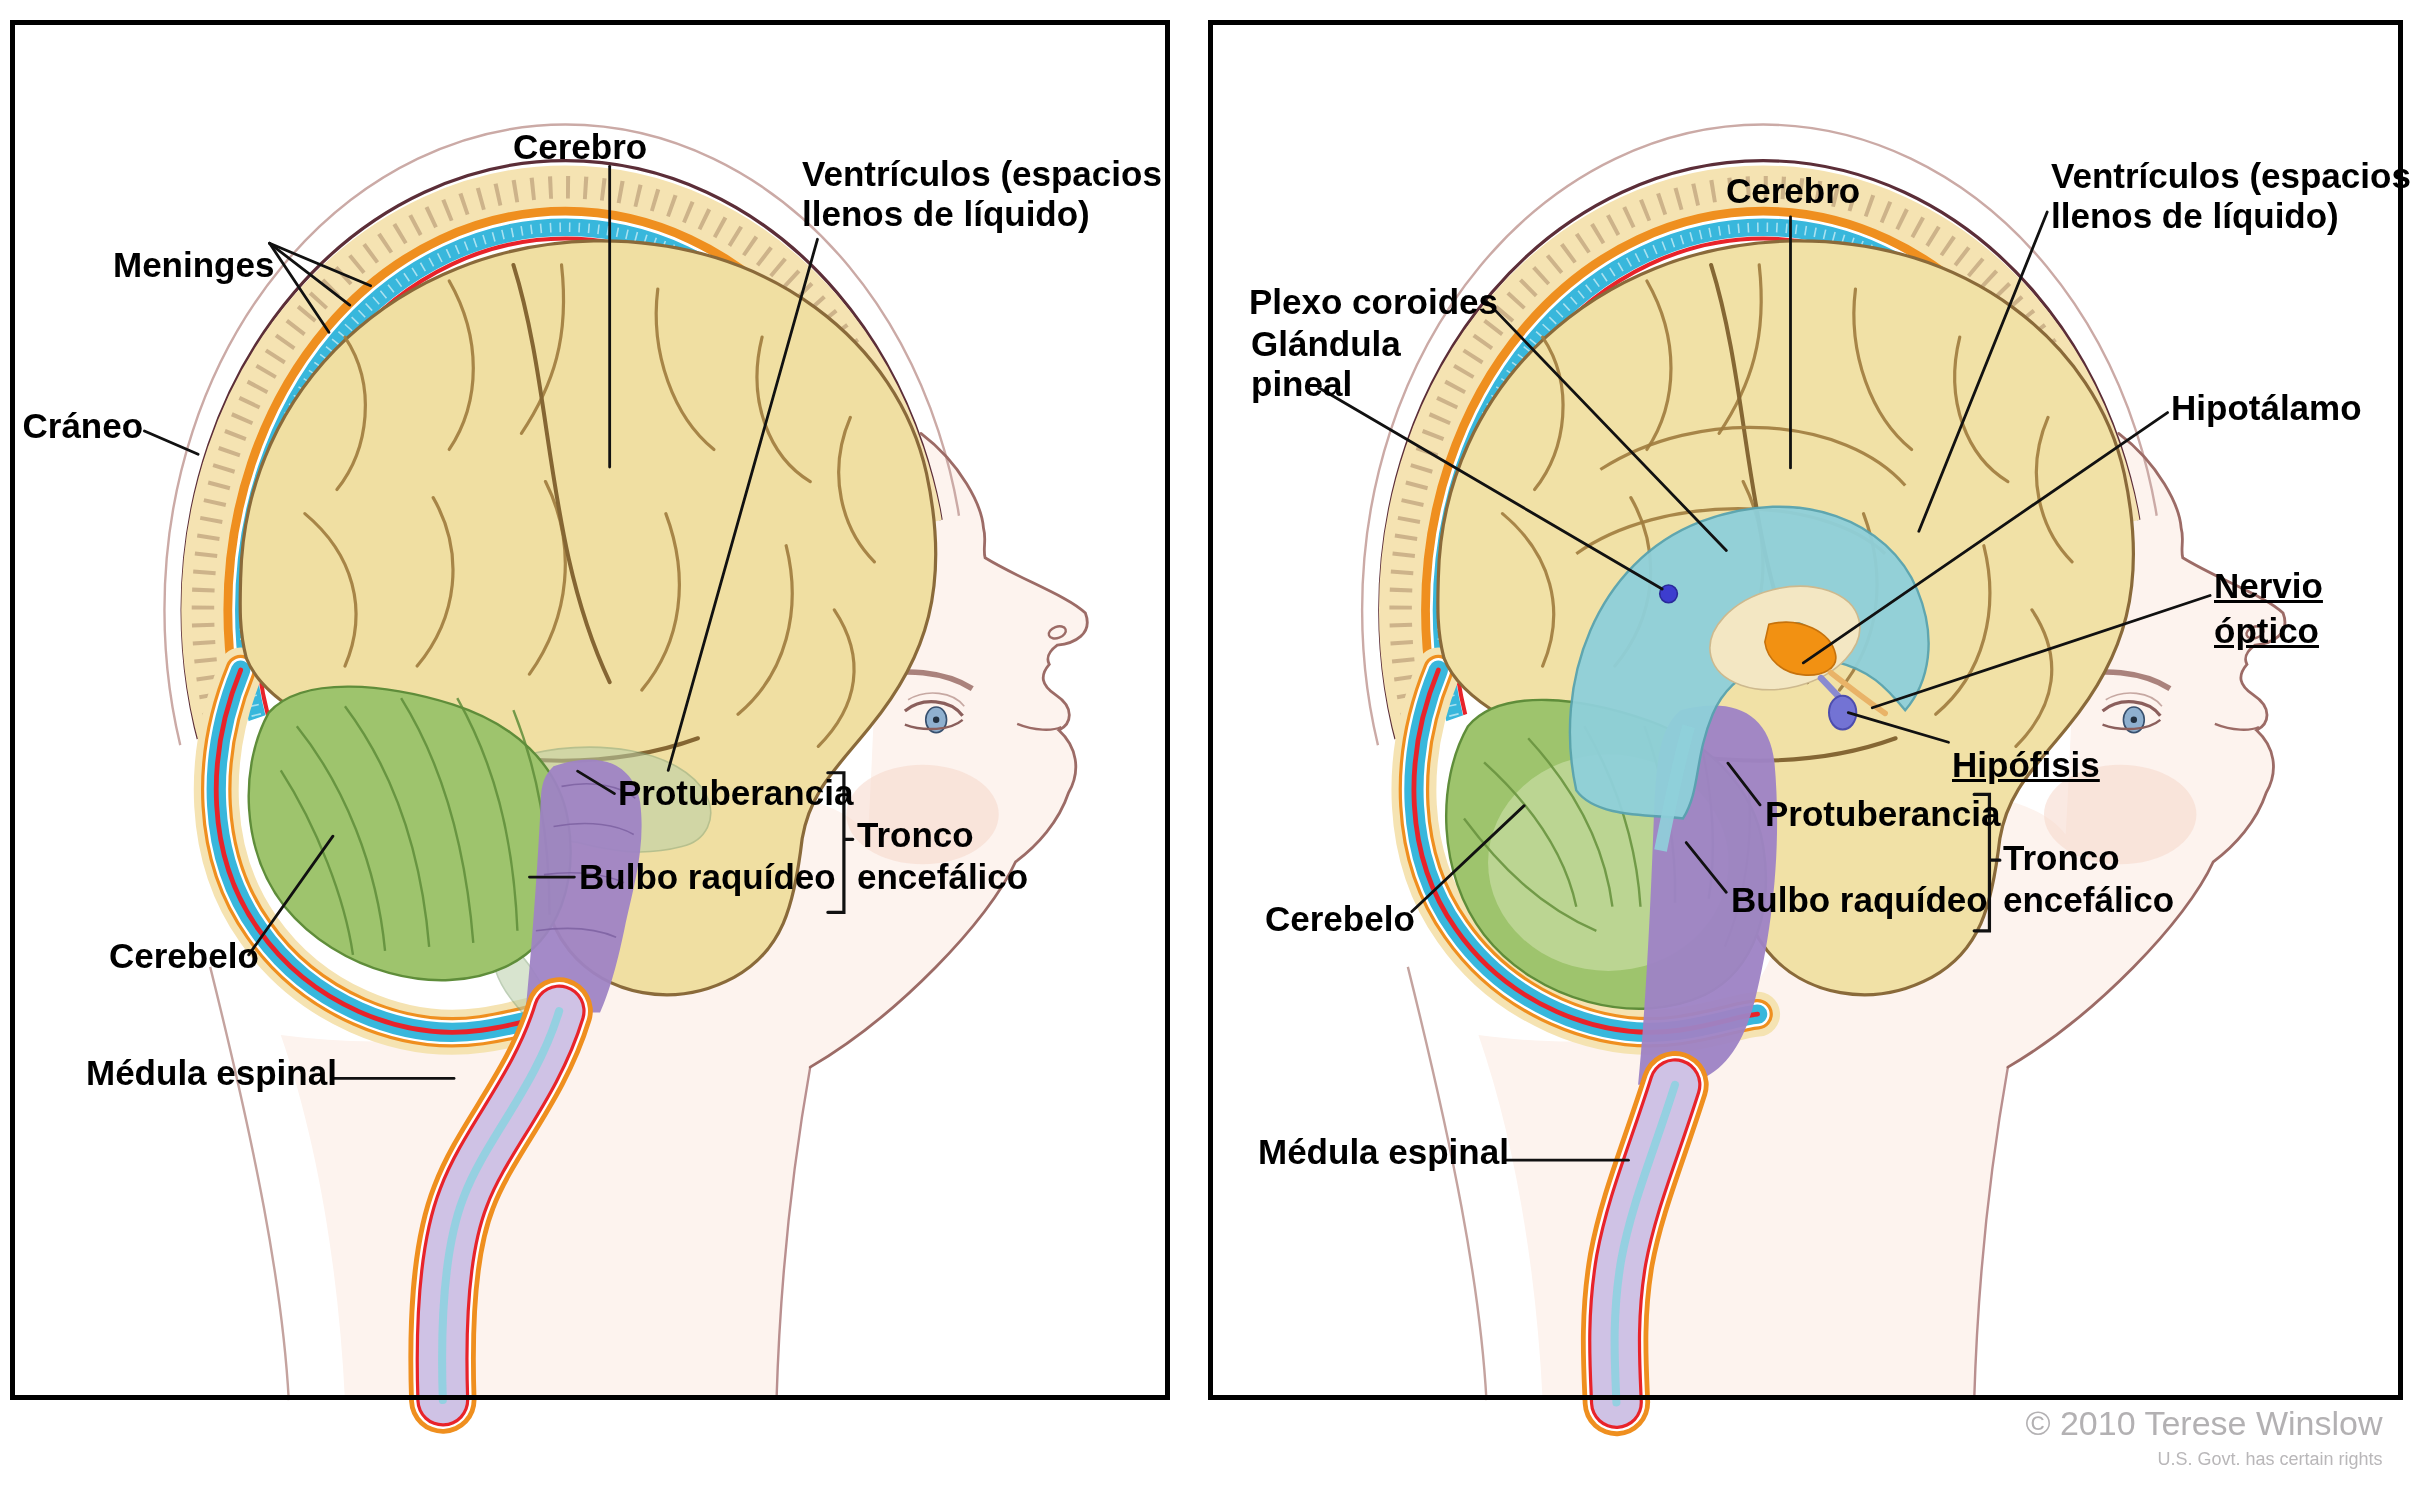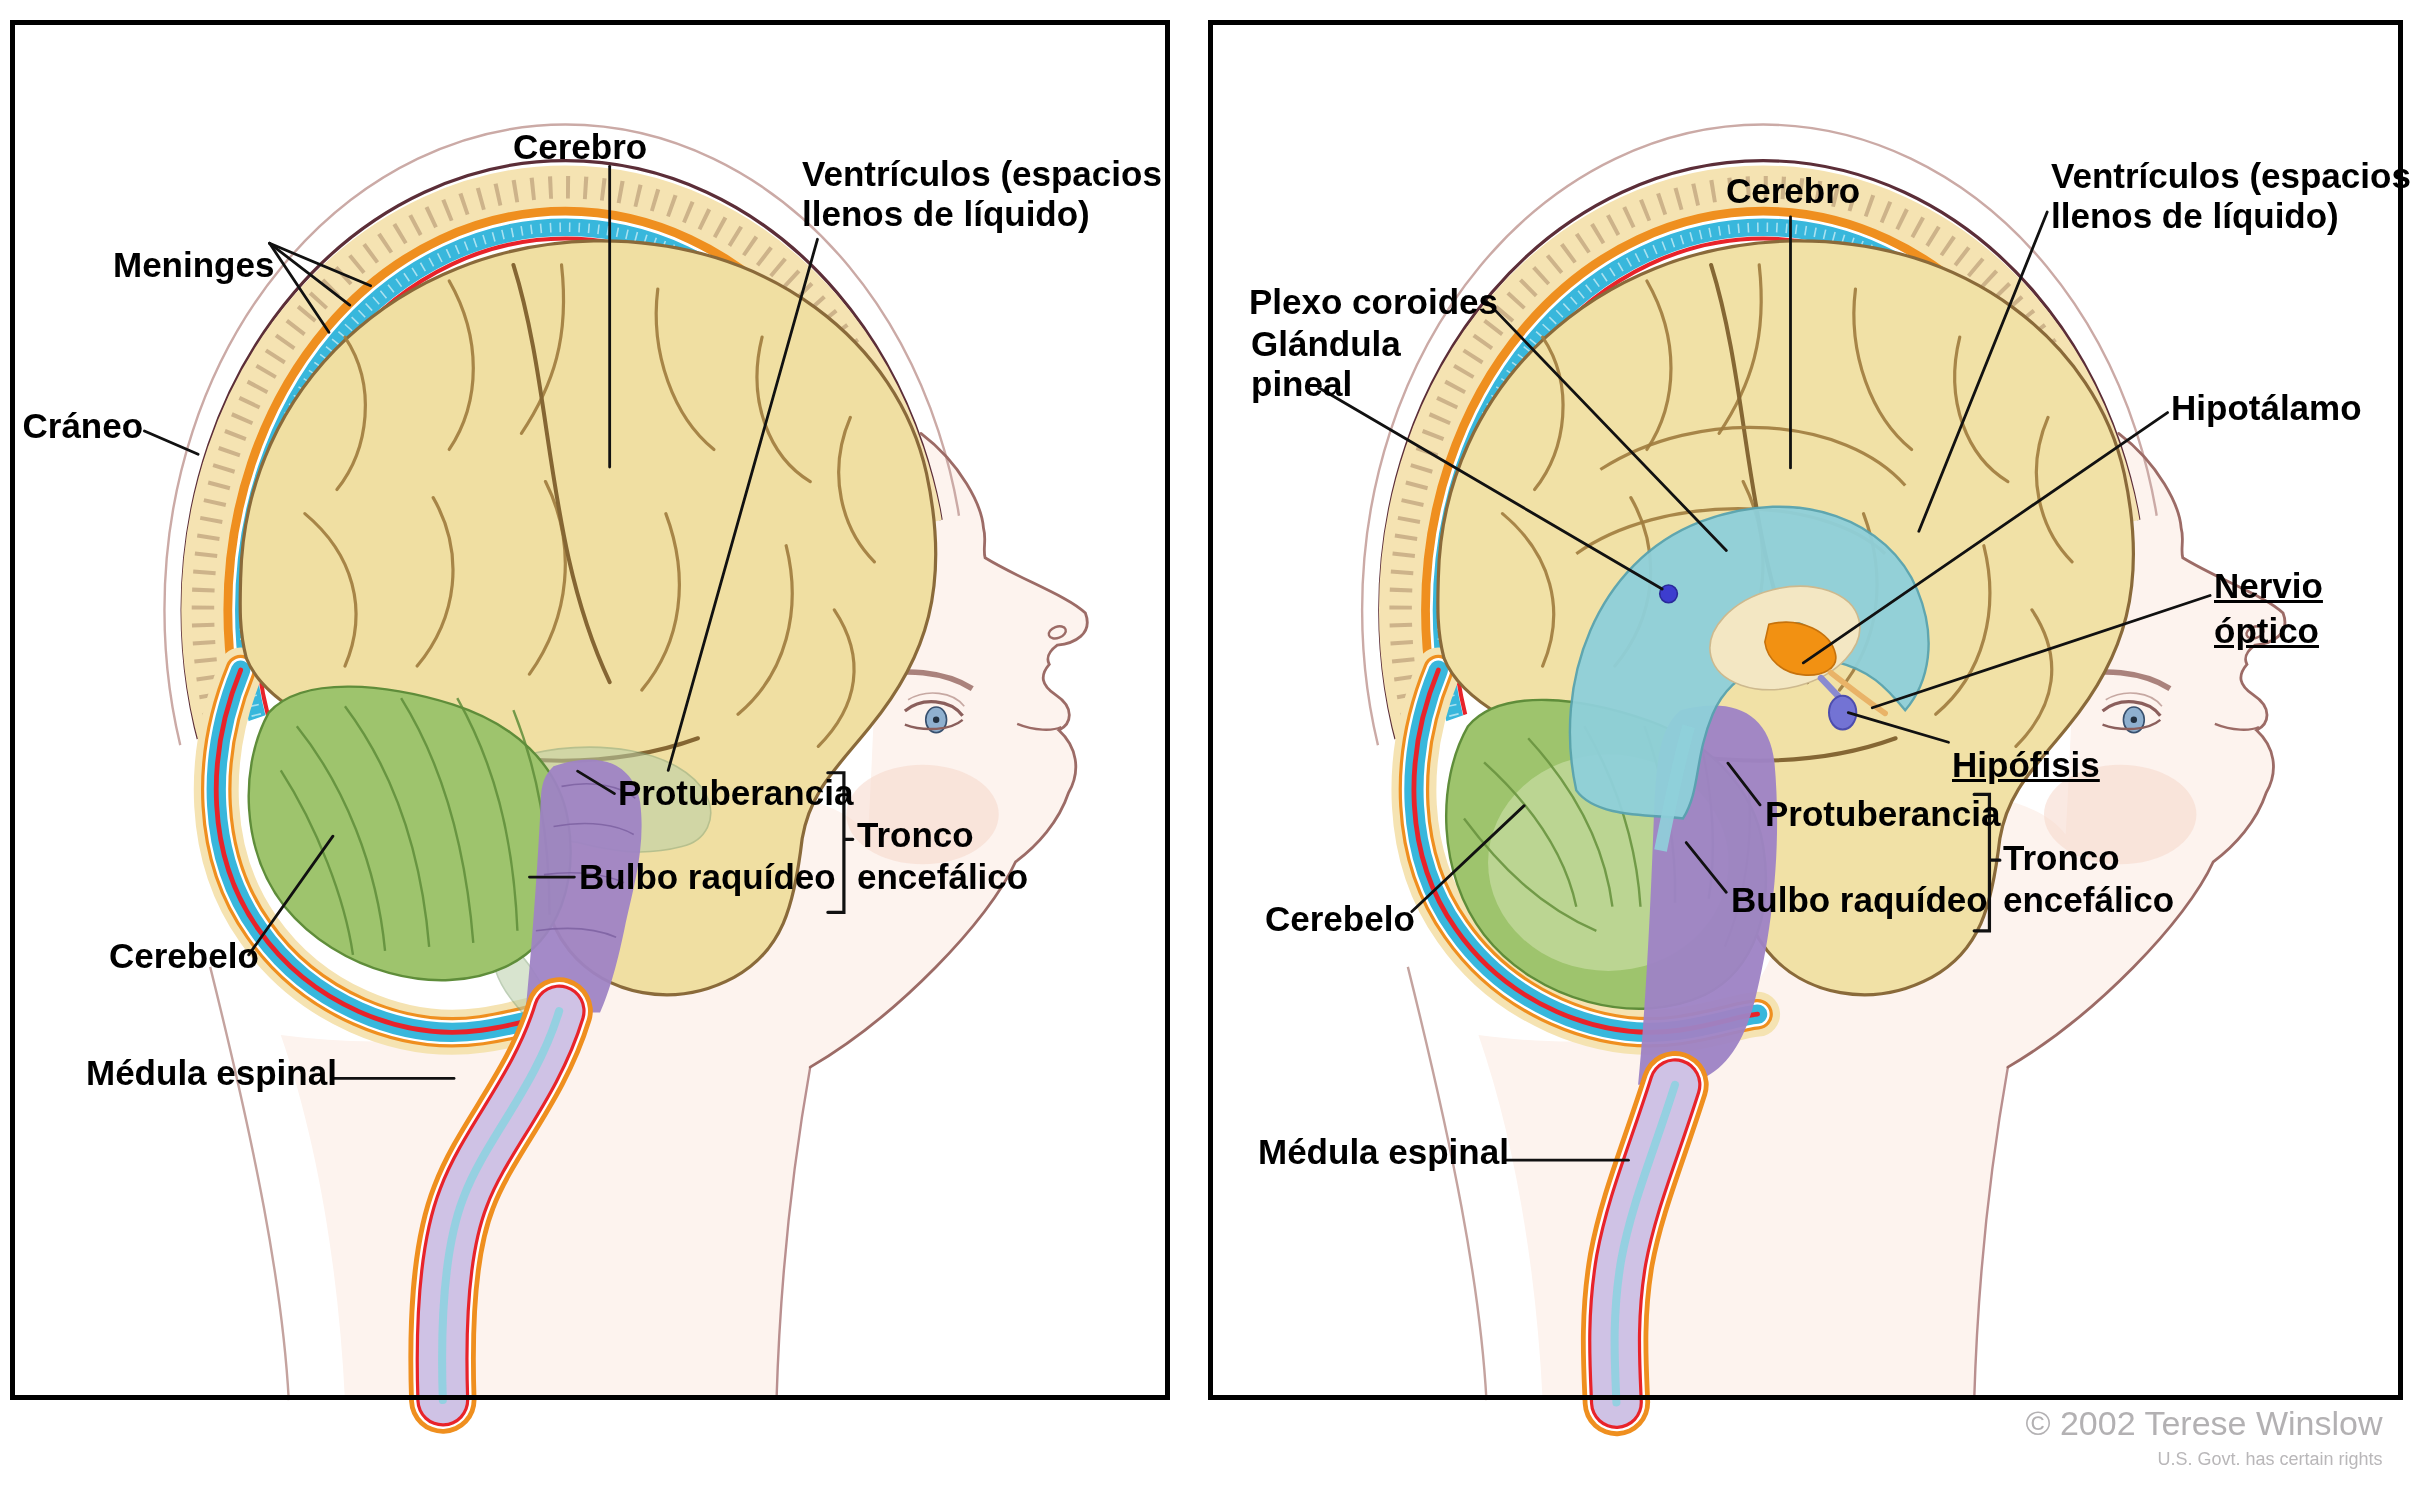--- a/index.html
+++ b/index.html
@@ -247,15 +247,15 @@
 <div class="lbl" style="left:1219px;top:324px;margin-left:32px;"><span>Glándula</span><span class="l2">pineal</span></div>
 <div class="lbl" style="left:2171px;top:388px;">Hipotálamo</div>
 <div class="lbl" style="left:2214px;top:563px;line-height:45px;text-decoration:underline;"><span>Nervio</span><span class="l2">óptico</span></div>
 <div class="lbl" style="left:1952px;top:745px;text-decoration:underline;">Hipófisis</div>
 <div class="lbl" style="left:1265px;top:899px;">Cerebelo</div>
 <div class="lbl" style="left:1765px;top:794px;">Protuberancia</div>
 <div class="lbl" style="left:1731px;top:880px;">Bulbo raquídeo</div>
 <div class="lbl" style="left:2003px;top:837px;line-height:42px;"><span>Tronco</span><span class="l2">encefálico</span></div>
 <div class="lbl" style="left:1258px;top:1132px;">Médula espinal</div>
 
-<div class="credit" id="credit1">© 2002 Terese Winslow</div>
+<div class="credit" id="credit1">© 2010 Terese Winslow</div>
 <div class="credit" id="credit2">U.S. Govt. has certain rights</div>
 
 
 </body></html>

